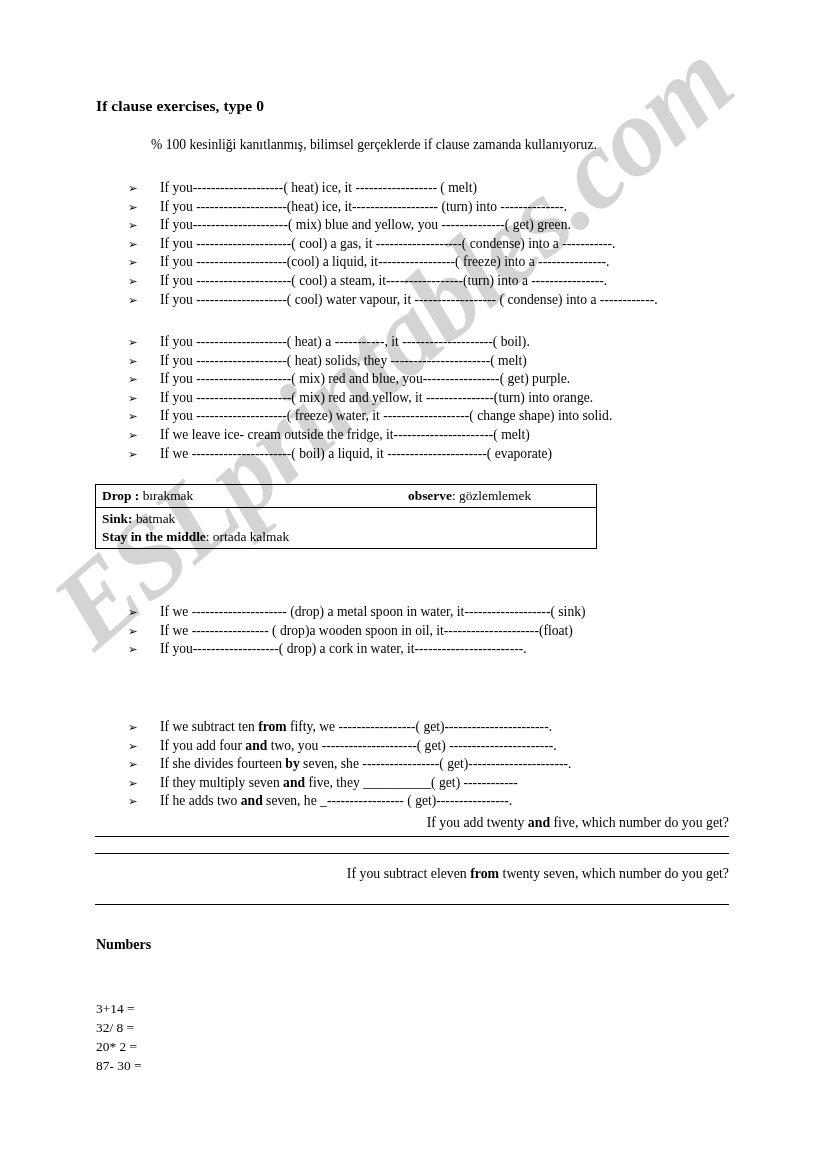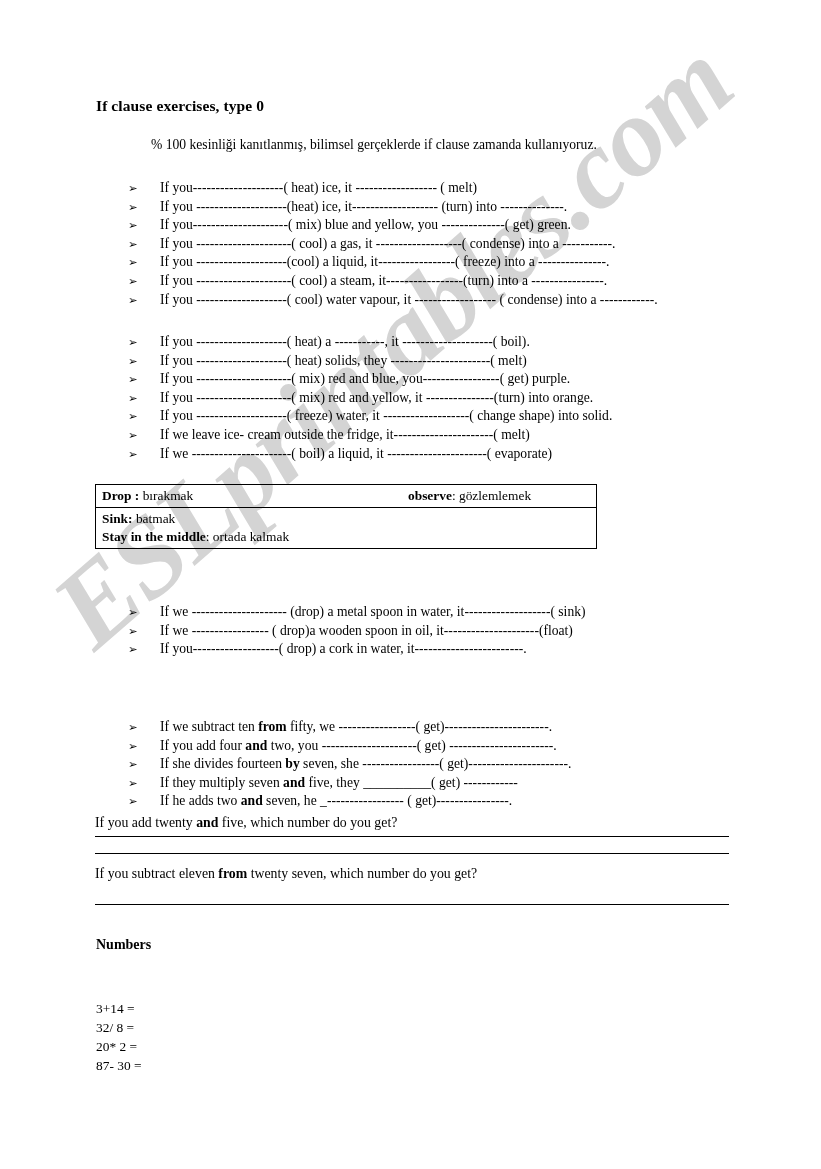--- a/index.html
+++ b/index.html
@@ -130,20 +130,21 @@
   .vocab-table td.col-b { border-left: none; }
   .vocab-table td.merged { border-top: 1.4px solid #000; }
   .vocab-term { font-weight: bold; }
 
   
   .qblock { position: absolute; left: 95px; width: 634px; }
   .q-text {
     font-size: 13.8px;
     line-height: 20px;
     white-space: nowrap;
+    text-align: right;
   }
   .q-text b { font-weight: bold; }
   .rule {
     border-top: 1.3px solid #000;
     height: 0;
     font-size: 0;
     line-height: 0;
   }
   #q1 { top: 813px; }
   #q1 .rule.r1 { margin-top: 3px; }

